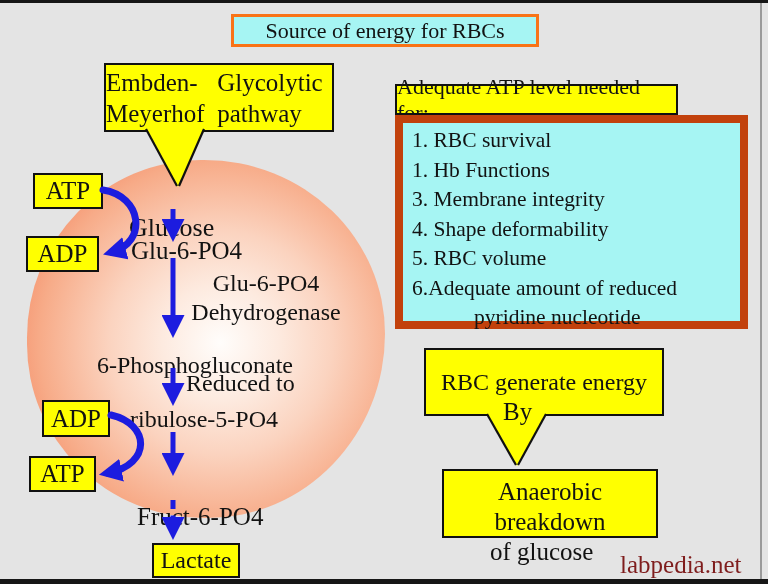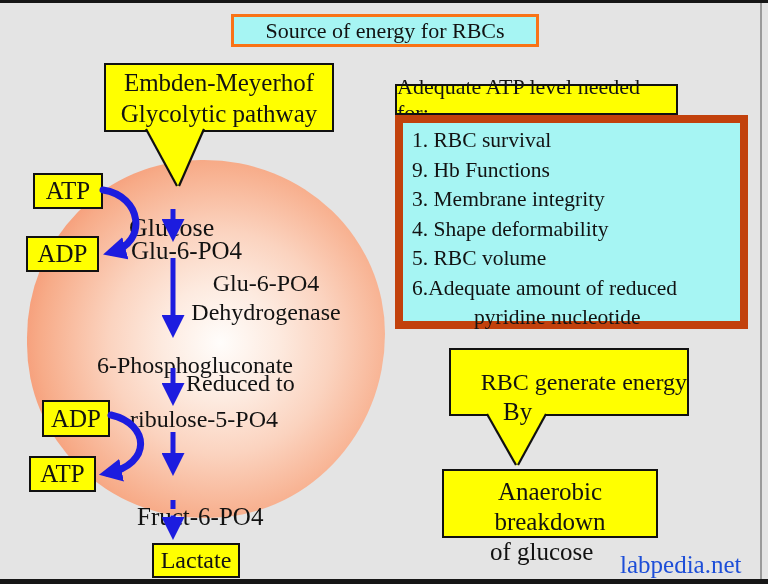--- a/index.html
+++ b/index.html
@@ -31,50 +31,50 @@
   }
   .lbl{position:absolute;white-space:nowrap;z-index:2;line-height:1.1;}
   .title-box{
     position:absolute;left:231px;top:14px;width:308px;height:33px;
     background:var(--cyan,#a6f5f3);border:3px solid #f97316;box-sizing:border-box;
     display:flex;align-items:center;justify-content:center;
     font-size:22px;z-index:2;
   }
   .embden{
     left:104px;top:63px;width:230px;height:69px;
-    flex-direction:column;font-size:25px;line-height:31px;
+    flex-direction:row;font-size:25px;line-height:31px;
   }
   .panel-head{
     left:395px;top:84px;width:283px;height:31px;font-size:22px;
   }
   .panel-body{
     left:395px;top:115px;width:353px;height:214px;
     font-size:21.5px;padding:3px 0 0 9px;
   }
   .panel-body .li{line-height:29.5px;}
   .panel-body .li-cont{padding-left:62px;}
   .energy{
-    left:449px;top:348px;width:240px;height:68px;
-    align-items:flex-start;justify-content:flex-end;
+    left:424px;top:348px;width:240px;height:68px;
+    align-items:flex-start;justify-content:center;
     font-size:24px;padding-top:19px;
   }
   .anaerobic{
     left:442px;top:469px;width:216px;height:69px;
     flex-direction:column;align-items:flex-start;justify-content:flex-start;
     font-size:25px;line-height:30px;padding:6px 0 0 0;
   }
   .anaerobic .l1{width:100%;text-align:center;}
   .anaerobic .l2{padding-left:46px;}
   .overlay{position:absolute;left:0;top:0;width:768px;height:584px;z-index:3;pointer-events:none;}
   .arrow{stroke:var(--blue,#1c1cdf);fill:none;}
   .tail{fill:var(--yellow,#ffff00);}
   .tail-edge{stroke:#111;stroke-width:2.2;}
   #mhead path,#mheadc path{fill:var(--blue,#1c1cdf);}
   .by{z-index:4;font-size:25px;}
-  .watermark{left:620px;top:551px;font-size:25px;color:#1d4ed8;}
+  .watermark{left:620px;top:551px;font-size:25px;color:#7f1d1d;}
 </style>
 </head>
 <body>
 
 <div class="canvas">
 
   <div class="abs bar" style="left:0;top:0;width:768px;height:3px;"></div>
   <div class="abs bar" style="left:0;top:579px;width:768px;height:5px;"></div>
   <div class="abs" style="left:760px;top:3px;width:2px;height:576px;background:#9a9a9a;"></div>
 
@@ -114,21 +114,21 @@
   <div class="lbl" style="left:97px;top:352px;font-size:24px;">6-Phosphogluconate</div>
   <div class="lbl" style="left:186px;top:370px;font-size:24px;">Reduced to</div>
   <div class="lbl" style="left:130px;top:406px;font-size:24px;">ribulose-5-PO4</div>
   <div class="lbl" style="left:137px;top:474px;font-size:25px;margin-top:29px;">Fruct-6-PO4</div>
 
   <div class="ybox panel-head">
     <span>Adequate ATP level needed for:</span>
   </div>
   <div class="cbox panel-body">
     <div class="li">1. RBC survival</div>
-    <div class="li">9. Hb Functions</div>
+    <div class="li">1. Hb Functions</div>
     <div class="li">3. Membrane integrity</div>
     <div class="li">4. Shape deformability</div>
     <div class="li">5. RBC volume</div>
     <div class="li">6.Adequate amount of reduced</div>
     <div class="li li-cont">pyridine nucleotide</div>
   </div>
 
   <div class="ybox energy">
     <span>RBC generate energy</span>
   </div>

